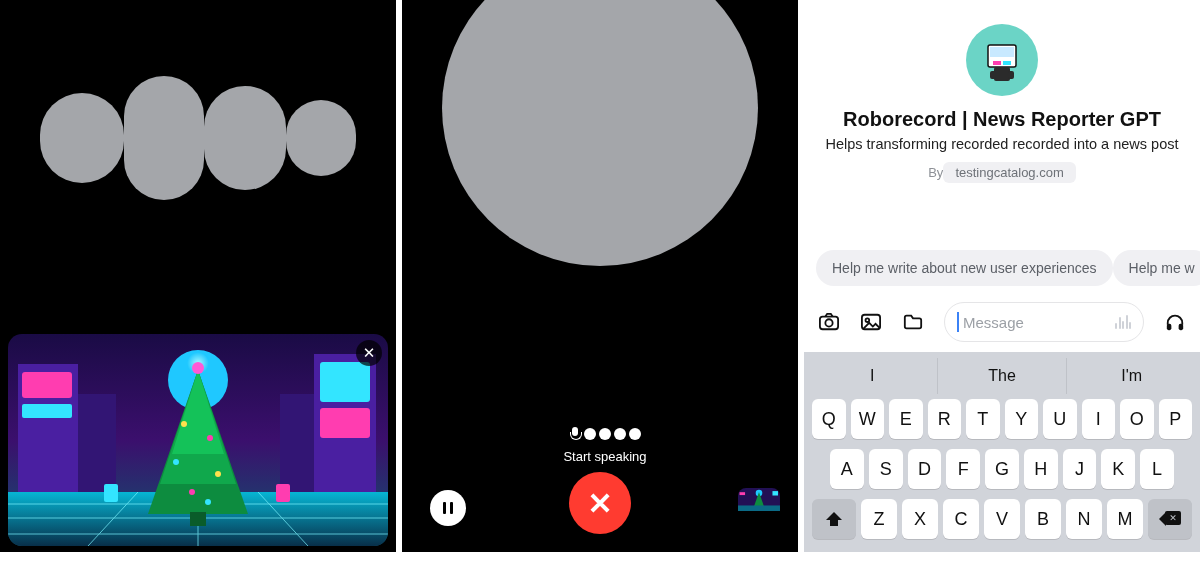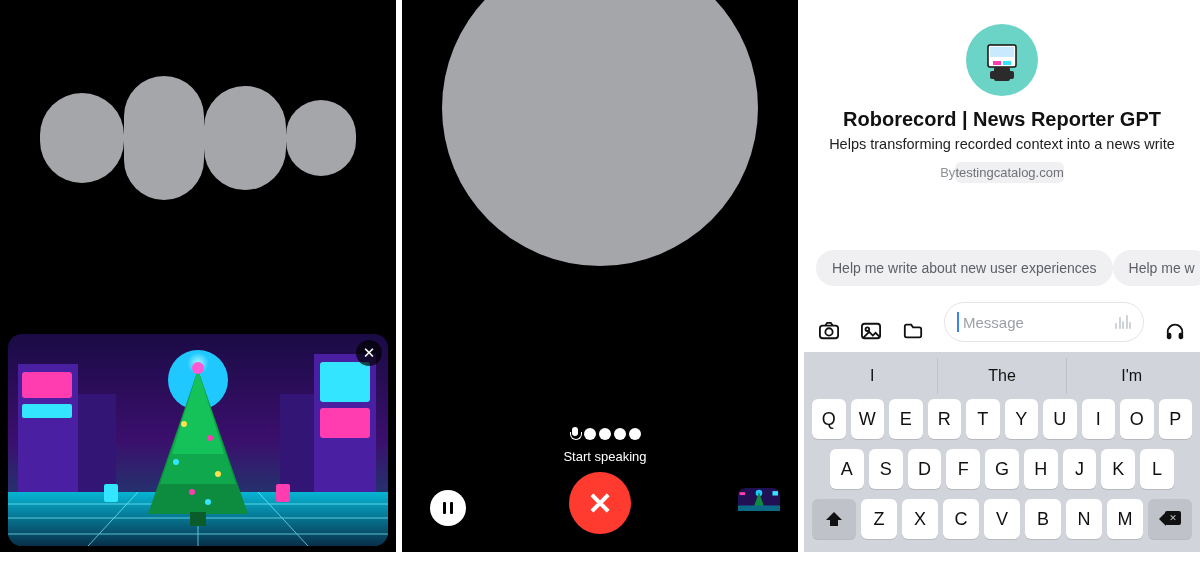--- a/index.html
+++ b/index.html
@@ -44,25 +44,25 @@
   .pause-bars span{width:3px;background:#000;border-radius:1px}
   .mini-thumb{position:absolute;right:18px;bottom:22px;width:42px;height:42px;border-radius:8px;overflow:hidden}
   
   .p3{width:396px;background:#fff;margin-left:6px;display:flex;flex-direction:column}
   .gpt-header{flex:0 0 auto;display:flex;flex-direction:column;align-items:center;padding:24px 18px 14px}
   .avatar{width:72px;height:72px;border-radius:50%;background:#6bd4c6;position:relative;overflow:hidden}
   .avatar .robot{position:absolute;left:50%;top:54%;transform:translate(-50%,-50%);width:44px;height:44px}
   .gpt-name{font-size:20px;font-weight:700;color:#111;margin-top:12px;text-align:center}
   .gpt-desc{font-size:14.5px;color:#222;text-align:center;margin-top:4px;line-height:1.3}
   .gpt-by{margin-top:8px;font-size:13px;color:#8e9197;display:flex;align-items:center;gap:0}
-  .by-chip{background:var(--chip-bg);border-radius:6px;padding:3px 0;color:#6e7278}
+  .by-chip{background:var(--chip-bg);border-radius:6px;padding:3px 12px;color:#6e7278}
   .spacer{flex:1}
   .prompt-row{padding:4px 12px 10px;display:flex;overflow:hidden}
   .chip{white-space:nowrap;background:var(--chip-bg);color:#5b5f66;border-radius:20px;padding:10px 16px;font-size:14px}
-  .input-row{display:flex;align-items:flex-end;gap:20px;padding:6px 14px 10px}
+  .input-row{display:flex;align-items:center;gap:20px;padding:6px 14px 10px}
   .ir-icon{width:22px;height:22px;color:#111;display:flex;align-items:center;justify-content:center}
   .msg-input{flex:1;border:1px solid var(--input-border);border-radius:22px;height:40px;display:flex;align-items:center;padding:0 12px;gap:10px;color:#9ca0a6}
   .msg-placeholder{flex:1;font-size:15px;display:flex;align-items:center}
   .msg-cursor{width:2px;height:20px;background:#3b82f6;margin-right:4px}
   .sound-icon{display:flex;align-items:flex-end;gap:1.5px}
   .sound-icon span{width:2px;background:#cfd2d8;border-radius:1px}
   
   .kb{background:var(--kb-bg);padding:6px 4px 8px}
   .suggest{display:flex}
   .suggest div{flex:1;text-align:center;padding:9px 0;font-size:16px;color:#111}
@@ -204,21 +204,21 @@
         <rect x="8" y="4" width="28" height="22" rx="2" fill="#fff" stroke="#111" stroke-width="1.5"></rect>
         <rect x="10" y="6" width="24" height="10" fill="#c8e9ff"></rect>
         <rect x="13" y="20" width="8" height="4" fill="#ff3db0"></rect>
         <rect x="23" y="20" width="8" height="4" fill="#33e5ff"></rect>
         <rect x="14" y="26" width="16" height="14" rx="2" fill="#2b2b2b"></rect>
         <rect x="10" y="30" width="6" height="8" rx="2" fill="#2b2b2b"></rect>
         <rect x="28" y="30" width="6" height="8" rx="2" fill="#2b2b2b"></rect>
       </svg>
     </div>
     <div class="gpt-name">Roborecord | News Reporter GPT</div>
-    <div class="gpt-desc">Helps transforming recorded context into a news write</div>
+    <div class="gpt-desc">Helps transforming recorded recorded into a news post</div>
     <div class="gpt-by">
       <span>By</span>
       <span class="by-chip">testingcatalog.com</span>
     </div>
   </div>
 
   <div class="spacer"></div>
 
   <div class="prompt-row">
     <div class="chip">Help me write about new user experiences</div>

